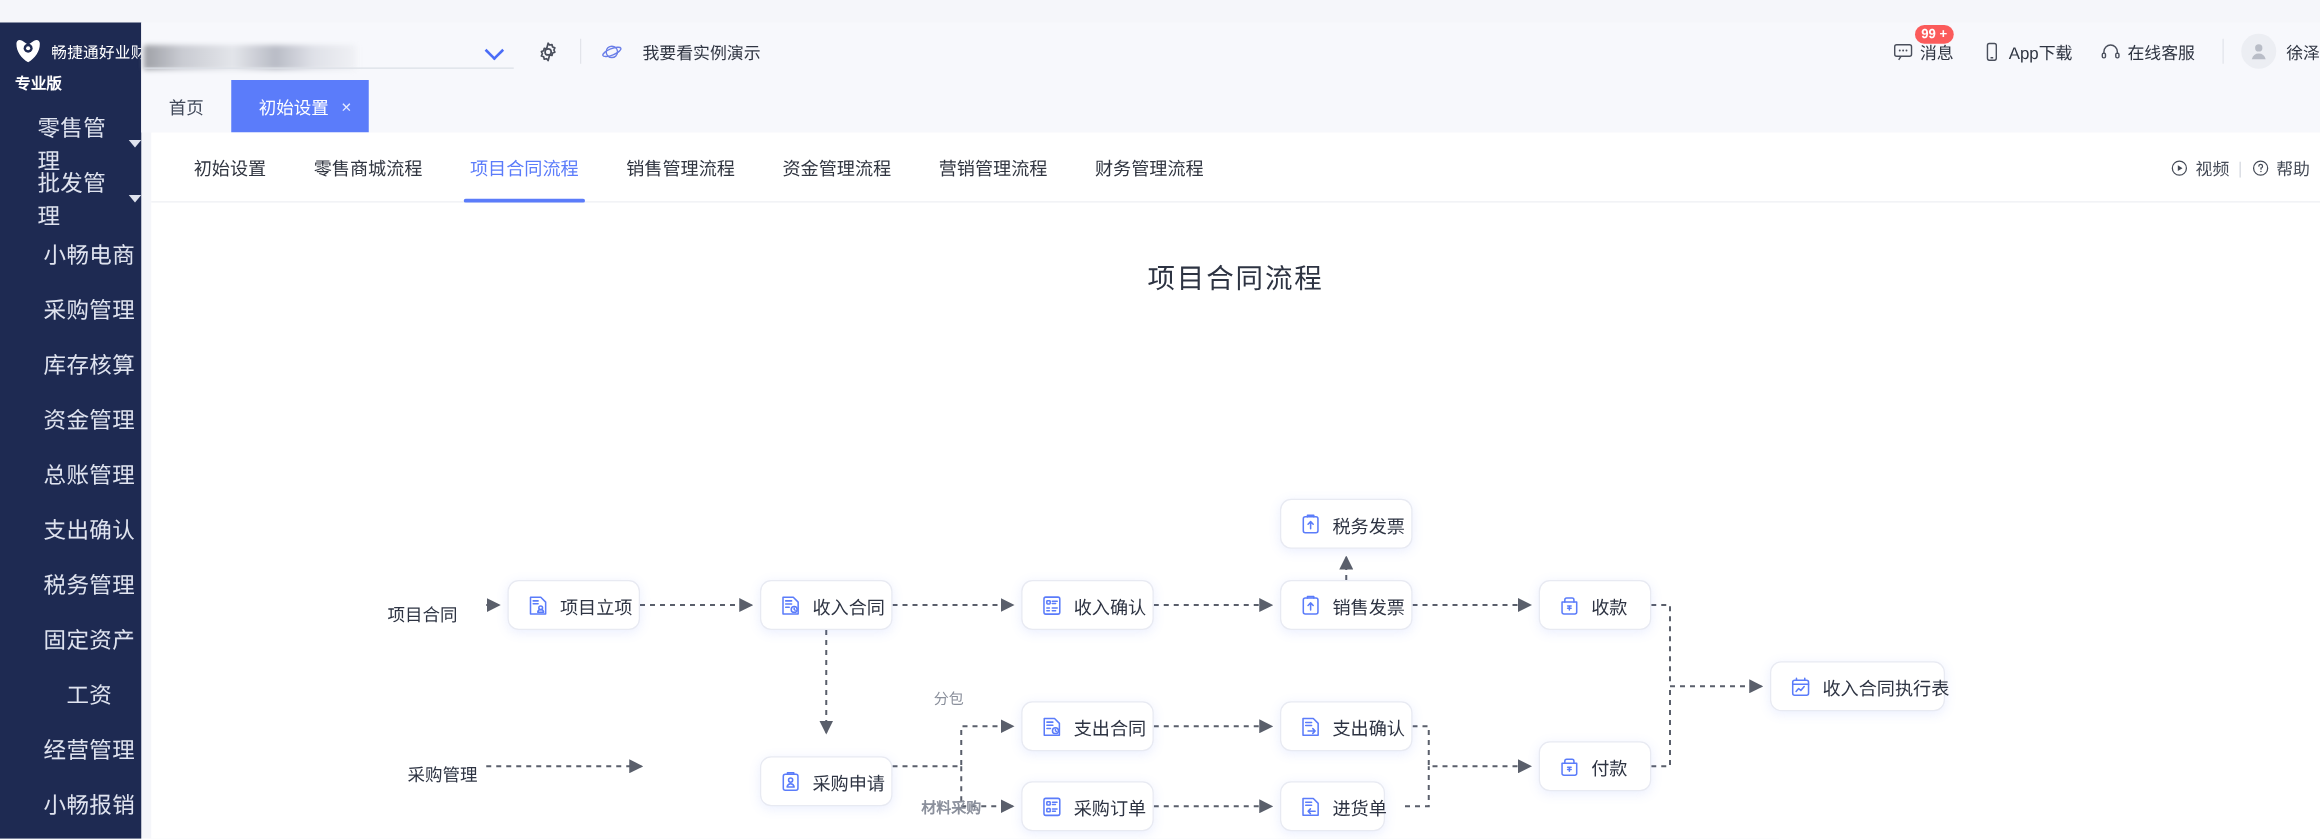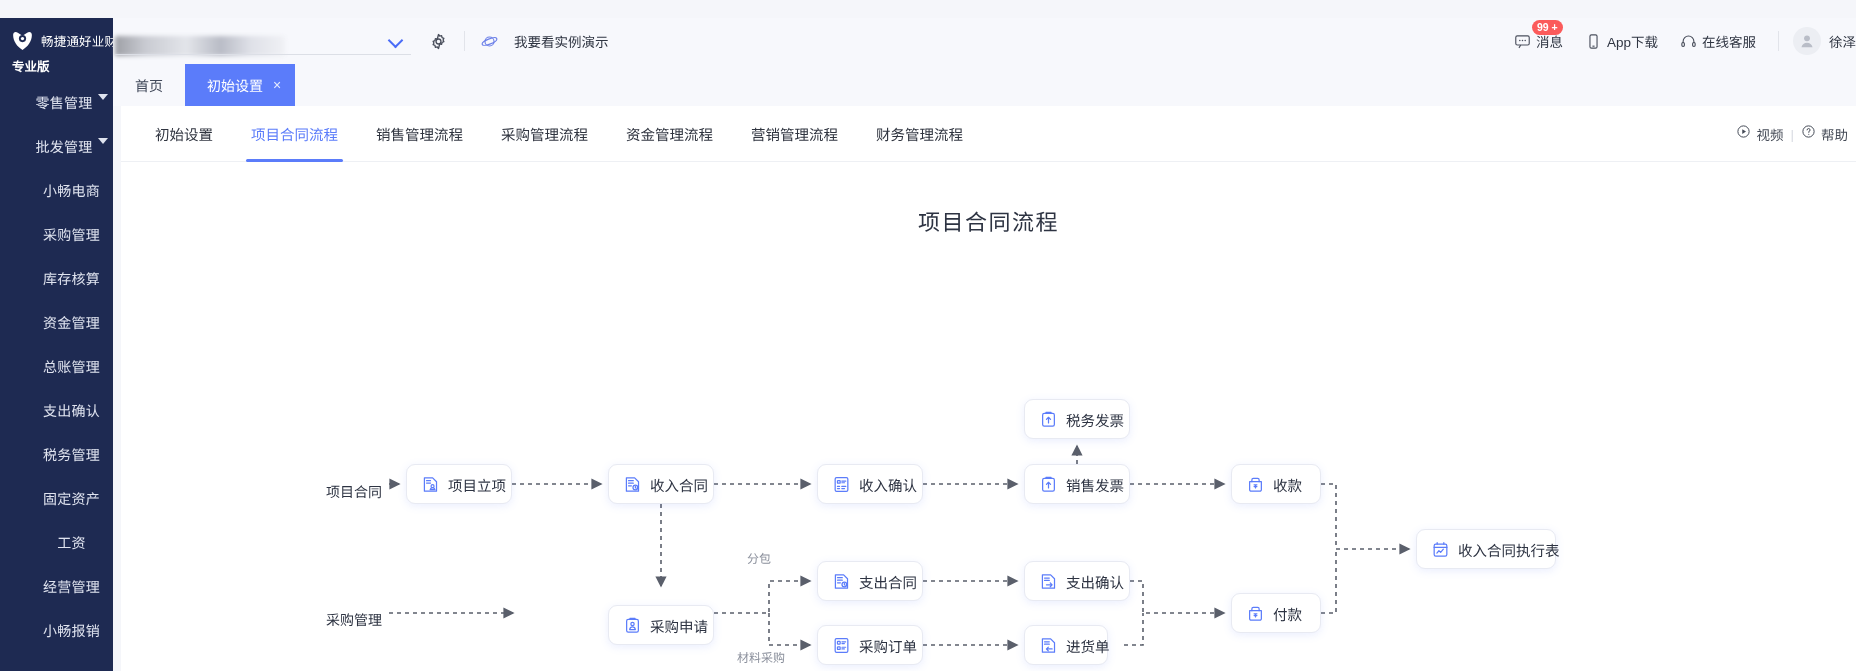--- a/index.html
+++ b/index.html
@@ -28,23 +28,23 @@
   .logo-text {
     color: #ffffff; font-size: 12.5px; letter-spacing: .2px;
     white-space: nowrap; font-weight: 500;
   }
   .logo-sub {
     color: #ffffff; font-size: 12.5px; font-weight: 600;
     margin-top: 3px; margin-left: 2px;
   }
   .nav { margin-top: 6px; }
   .nav-item {
-    height: 44px; display: flex; align-items: flex-start;
+    height: 44px; display: flex; align-items: center;
     justify-content: center; gap: 5px;
-    color: #dfe3ef; font-size: 14px; letter-spacing: .3px;
+    color: #dfe3ef; font-size: 18px; letter-spacing: .3px;
     cursor: pointer; user-select: none; margin-left: 30px;
   }
   .caret {
     width: 0; height: 0; flex: none;
     border-left: 5px solid transparent;
     border-right: 5px solid transparent;
     border-top: 6px solid #dfe3ef;
     margin-top: 2px;
   }
 
@@ -152,21 +152,21 @@
   .stab.active::after {
     content: ""; position: absolute;
     left: 14px; right: 14px; bottom: 0;
     height: 3px; background: #5b7cfa; border-radius: 2px;
   }
   .subtabs-right {
     position: absolute; right: 8px; top: 0; height: 56px;
     display: flex; align-items: center; gap: 0;
     font-size: 13.5px; color: #454b57;
   }
-  .sr-link { display: flex; align-items: flex-start; gap: 5px; cursor: pointer; }
+  .sr-link { display: flex; align-items: center; gap: 5px; cursor: pointer; }
   .sr-sep { margin: 0 7px; color: #d8dbe2; }
 
   .chart-title {
     text-align: center; margin-top: 42px;
     font-size: 22px; color: #2d3342; letter-spacing: 1.5px;
   }
 
   
   .flow { position: relative; width: 1735px; height: 430px; }
   .node {
@@ -338,28 +338,28 @@
       </div>
     </div>
 
   <section class="panel">
 
     <div class="subtabs">
       <div id="stabs-host" style="display:flex;align-items:center;">
           <div class="stab">
             <span>初始设置</span>
           </div>
+          <div class="stab">
+            <span>零售商城流程</span>
+          </div>
           <div class="stab active">
             <span>项目合同流程</span>
           </div>
           <div class="stab">
             <span>销售管理流程</span>
-          </div>
-          <div class="stab">
-            <span>采购管理流程</span>
           </div>
           <div class="stab">
             <span>资金管理流程</span>
           </div>
           <div class="stab">
             <span>营销管理流程</span>
           </div>
           <div class="stab">
             <span>财务管理流程</span>
           </div>
@@ -404,21 +404,21 @@
           <path d="M593 377 H648 V345 H689" fill="none" stroke="#5a5f6b" stroke-width="1.6" stroke-dasharray="4,4" marker-end="url(#ah)"></path>
           <path d="M648 377 V409 H689" fill="none" stroke="#5a5f6b" stroke-width="1.6" stroke-dasharray="4,4" marker-end="url(#ah)"></path>
           <path d="M802 345 H896" fill="none" stroke="#5a5f6b" stroke-width="1.6" stroke-dasharray="4,4" marker-end="url(#ah)"></path>
           <path d="M802 409 H896" fill="none" stroke="#5a5f6b" stroke-width="1.6" stroke-dasharray="4,4" marker-end="url(#ah)"></path>
           <path d="M1009 345 H1022 V377 H1103" fill="none" stroke="#5a5f6b" stroke-width="1.6" stroke-dasharray="4,4" marker-end="url(#ah)"></path>
           <path d="M1003 409 H1022 V377" fill="none" stroke="#5a5f6b" stroke-width="1.6" stroke-dasharray="4,4"></path>
           <path d="M1200 248 H1215 V313 H1288" fill="none" stroke="#5a5f6b" stroke-width="1.6" stroke-dasharray="4,4" marker-end="url(#ah)"></path>
           <path d="M1200 377 H1215 V313" fill="none" stroke="#5a5f6b" stroke-width="1.6" stroke-dasharray="4,4"></path>
         </svg>
       <div id="lanes-host">
-          <div class="lane-label" style="left: 205px; top: 245px;">项目合同</div>
+          <div class="lane-label" style="left: 189px; top: 245px;">项目合同</div>
           <div class="lane-label" style="left: 205px; top: 373px;">采购管理</div>
         </div>
       <div id="nodes-host">
           <div class="node" style="left: 285px; top: 228px; width: 106px;">
             <span style="width: 19px; height: 19px; flex: 0 0 auto; display: block;">
               <svg class="ic" viewBox="0 0 24 24" fill="none" stroke="#5b7cfa" stroke-width="1.55" stroke-linecap="round" stroke-linejoin="round">
                 <path d="M4.3 3.6h10.4l4.9 4.9v11.9H4.3z"></path>
                 <path d="M7 7.2h5M7 10.2h5"></path>
                 <circle cx="14.6" cy="14.2" r="1.9"></circle>
                 <path d="M11.6 18.6c.3-1.7 1.5-2.7 3-2.7s2.7 1 3 2.7z"></path>
@@ -549,18 +549,18 @@
                 <path d="M4.6 8.4h14.8v10.2a1.8 1.8 0 0 1-1.8 1.8H6.4a1.8 1.8 0 0 1-1.8-1.8z"></path>
                 <path d="M7.4 8.4V6.2a1.8 1.8 0 0 1 1.8-1.8h5.6a1.8 1.8 0 0 1 1.8 1.8v2.2"></path>
                 <path d="M10.2 12.4h3.6M10.2 14.6h3.6M12 12.4v4"></path>
               </svg>
             </span>
             <span>付款</span>
           </div>
         </div>
       <div id="elabels-host">
           <div class="edge-label" style="left: 626px; top: 313px;">分包</div>
-          <div class="edge-label" style="left: 616px; top: 412px;">材料采购</div>
+          <div class="edge-label" style="left: 616px; top: 400px; font-weight: bold;">材料采购</div>
         </div>
     </div>
 
   </section>
 </div>
 
 </body></html>

